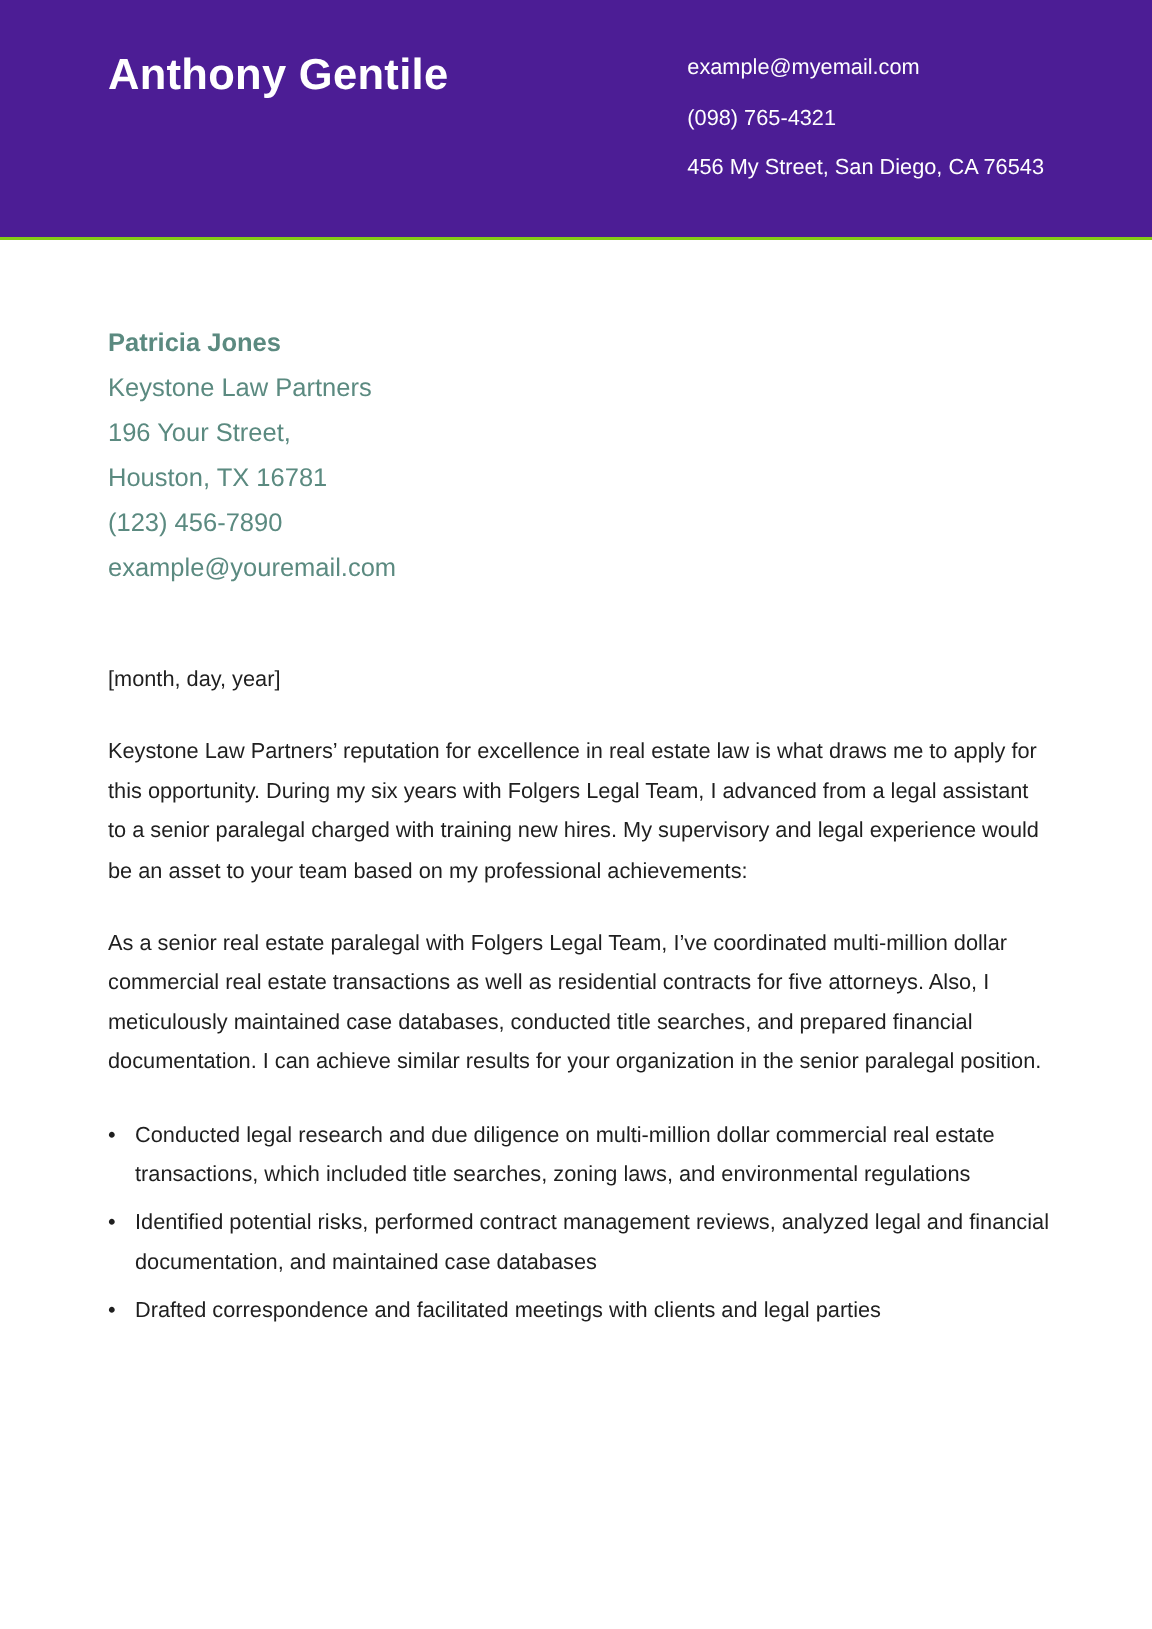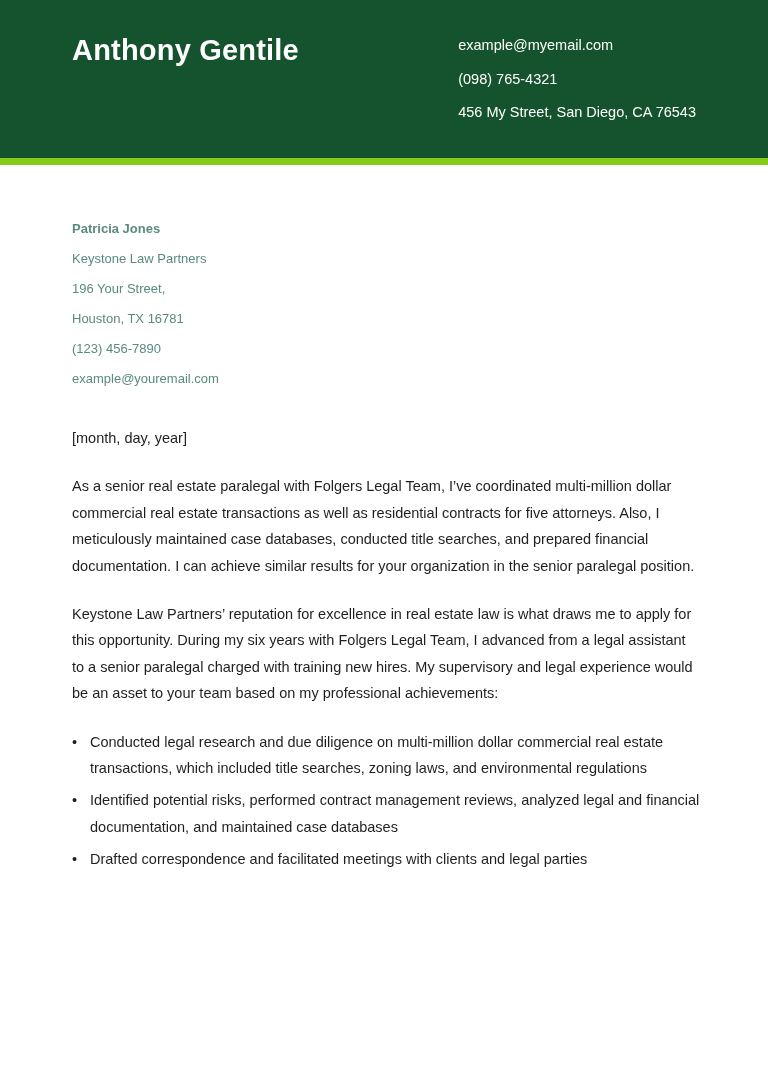--- a/index.html
+++ b/index.html
@@ -1,37 +1,37 @@
 <!DOCTYPE html>
 <html><head>
   <meta charset="utf-8">
   <style>
     html, body { margin: 0; padding: 0; }
     body {
       width: 768px; height: 1086px; background: #ffffff; overflow: hidden;
       font-family: "Liberation Sans", "DejaVu Sans", sans-serif; color: #1f1f1f;
     }
     .header {
-      position: relative; height: 158px; background: #14532d;
-      border-bottom: 7px solid #84cc16;
+      position: relative; height: 158px; background: #4c1d95;
+      border-bottom: 2px solid #84cc16;
     }
     .name {
       position: absolute; left: 72px; top: 34px; margin: 0;
       font-size: 29px; font-weight: bold; color: #ffffff; letter-spacing: 0.2px;
     }
     .contact {
       position: absolute; right: 72px; top: 34px; text-align: left;
       color: #ffffff; font-size: 14.5px;
     }
     .contact div { height: 33.5px; line-height: 22px; }
-    .recipient { position: absolute; left: 72px; top: 218px; color: #5b8a80; font-size: 13px; }
+    .recipient { position: absolute; left: 72px; top: 218px; color: #5b8a80; font-size: 17px; }
     .recipient div { height: 30px; line-height: 22px; }
     .recipient .r-name { font-weight: bold; }
     .body-text {
-      position: absolute; left: 72px; top: 425px; width: 628px;
+      position: absolute; left: 72px; top: 440px; width: 628px;
       font-size: 14.5px; line-height: 26.4px; color: #1f1f1f;
     }
     .body-text p { margin: 0 0 22px 0; }
     .body-text p.date { margin-bottom: 22px; }
     ul.achievements { margin: 0; padding: 0 0 0 18px; list-style: none; }
     ul.achievements li { position: relative; margin-bottom: 6px; }
     ul.achievements li .bullet {
       position: absolute; left: -18px; top: 0; width: 18px; text-align: left;
     }
   </style>
@@ -51,22 +51,22 @@
   <div class="r-name">Patricia Jones</div>
   <div>Keystone Law Partners</div>
   <div>196 Your Street,</div>
   <div>Houston, TX 16781</div>
   <div>(123) 456-7890</div>
   <div>example@youremail.com</div>
 </div>
 
 <div class="body-text">
   <p class="date">[month, day, year]</p>
+  <p>Keystone Law Partners’ reputation for excellence in real estate law is what draws me to apply for this opportunity. During my six years with Folgers Legal Team, I advanced from a legal assistant to a senior paralegal charged with training new hires. My supervisory and legal experience would be an asset to your team based on my professional achievements:</p>
   <p>As a senior real estate paralegal with Folgers Legal Team, I’ve coordinated multi-million dollar commercial real estate transactions as well as residential contracts for five attorneys. Also, I meticulously maintained case databases, conducted title searches, and prepared financial documentation. I can achieve similar results for your organization in the senior paralegal position.</p>
-  <p>Keystone Law Partners’ reputation for excellence in real estate law is what draws me to apply for this opportunity. During my six years with Folgers Legal Team, I advanced from a legal assistant to a senior paralegal charged with training new hires. My supervisory and legal experience would be an asset to your team based on my professional achievements:</p>
   <ul class="achievements">
     <li>
       <span class="bullet">•</span>
       <span>Conducted legal research and due diligence on multi-million dollar commercial real estate transactions, which included title searches, zoning laws, and environmental regulations</span>
     </li>
     <li>
       <span class="bullet">•</span>
       <span>Identified potential risks, performed contract management reviews, analyzed legal and financial documentation, and maintained case databases</span>
     </li>
     <li>

